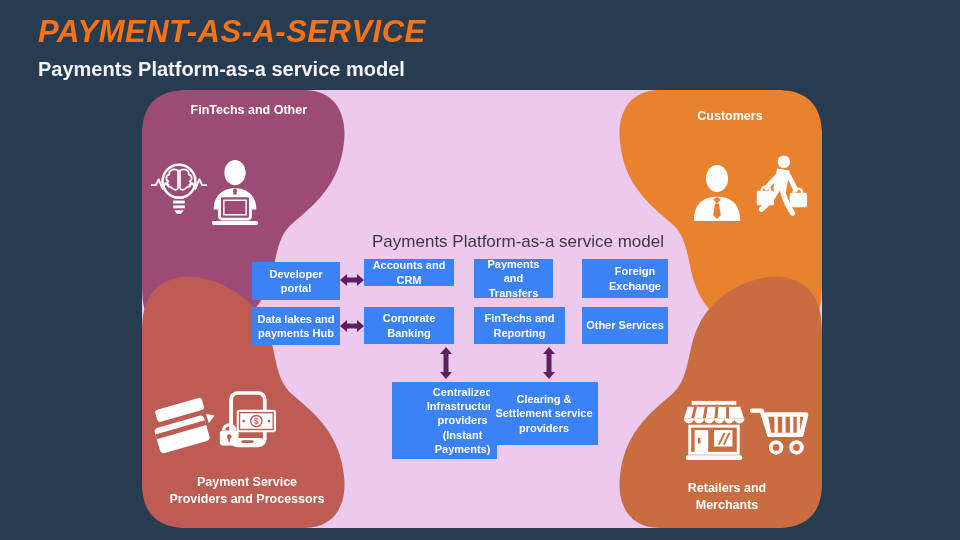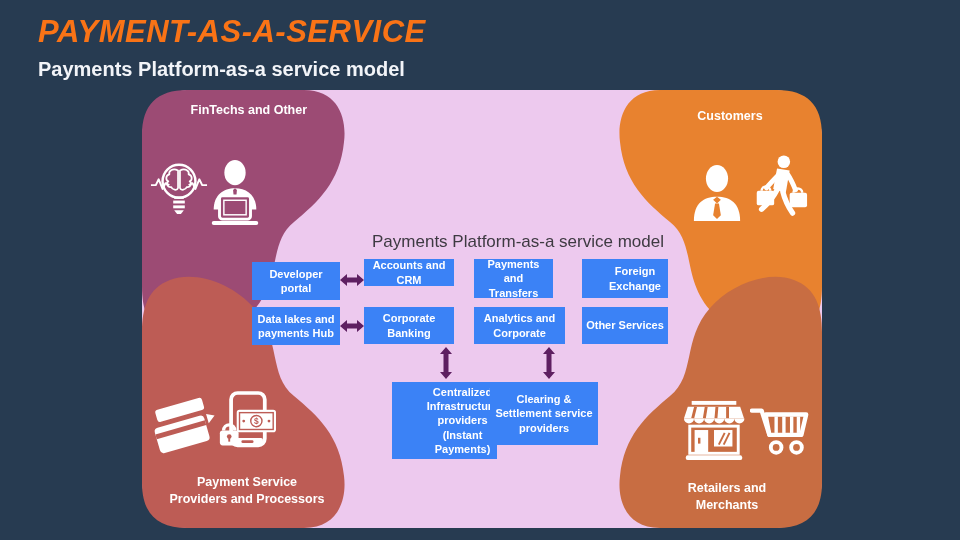--- a/index.html
+++ b/index.html
@@ -208,21 +208,21 @@
   </svg>
 
   <div class="abs" id="platform-heading">Payments Platform-as-a service model</div>
 
   <div class="pbox" id="box-developer">Developer portal</div>
   <div class="pbox" id="box-accounts">Accounts and CRM</div>
   <div class="pbox" id="box-payments">Payments and Transfers</div>
   <div class="pbox" id="box-foreign">Foreign Exchange</div>
   <div class="pbox" id="box-datalakes">Data lakes and payments Hub</div>
   <div class="pbox" id="box-corporate">Corporate Banking</div>
-  <div class="pbox" id="box-analytics">Analytics and Corporate</div>
+  <div class="pbox" id="box-analytics">FinTechs and Reporting</div>
   <div class="pbox" id="box-other">Other Services</div>
 
   <div class="pbox" id="box-centralized">Centralized Infrastructure providers (Instant Payments)</div>
   <div class="pbox" id="box-clearing">Clearing &amp; Settlement service providers</div>
 
   <svg class="harrow" id="harrow-1" viewBox="0 0 24 14">
     <polygon points="0,7 7,1 7,4.5 17,4.5 17,1 24,7 17,13 17,9.5 7,9.5 7,13" fill="#5E1F61"></polygon>
   </svg>
   <svg class="harrow" id="harrow-2" viewBox="0 0 24 14">
     <polygon points="0,7 7,1 7,4.5 17,4.5 17,1 24,7 17,13 17,9.5 7,9.5 7,13" fill="#5E1F61"></polygon>

